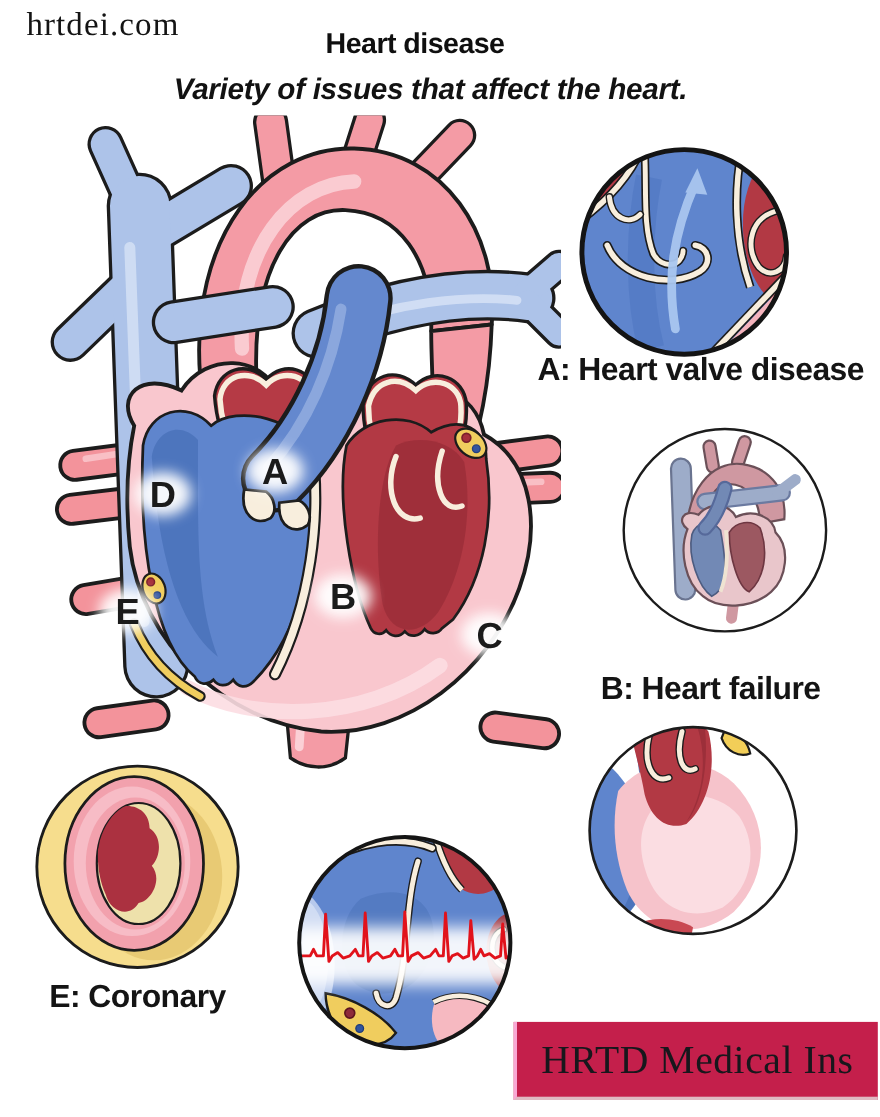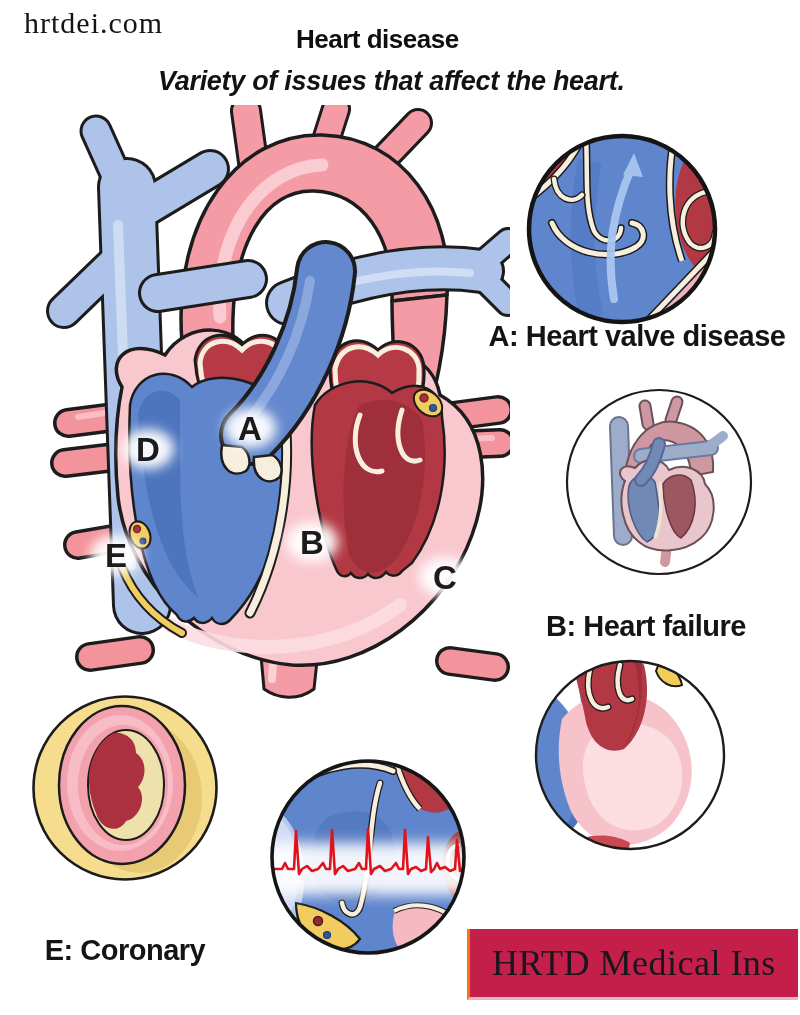--- a/index.html
+++ b/index.html
@@ -7,23 +7,23 @@
           font-family:"Liberation Sans",sans-serif;}
   .abs{position:absolute;}
   .watermark{font-family:"Liberation Serif",serif;font-size:30px;color:#141414;letter-spacing:1px;}
   .title-row{display:flex;align-items:baseline;white-space:nowrap;}
   .title-main{font-weight:bold;font-size:26px;color:#0f0f0f;letter-spacing:-0.5px;
               font-family:"Liberation Sans",sans-serif;}
   .title-suffix{font-family:"Liberation Serif",serif;font-size:35px;color:#141414;}
   .subtitle{font-style:italic;font-weight:600;font-size:27px;color:#121212;letter-spacing:-0.3px;white-space:nowrap;}
   .inset-label{font-size:29px;font-weight:600;color:#141414;white-space:nowrap;letter-spacing:-0.5px;
                text-align:center;transform:translateX(-50%);}
-  .inset-label .line{display:block;line-height:31px;margin-top:44px;}
+  .inset-label .line{display:block;line-height:31px;}
   .banner{display:flex;align-items:center;justify-content:center;background:#c41f4b;
-          border-left:3px solid #f97316;border-bottom:3px solid #dfb9c2;box-sizing:border-box;}
+          border-left:3px solid #f9a8d4;border-bottom:3px solid #dfb9c2;box-sizing:border-box;}
   .banner-text{font-family:"Liberation Serif",serif;font-size:36px;color:#17171c;letter-spacing:0.5px;}
   svg{display:block;}
   .marker-letter{font-family:"Liberation Sans",sans-serif;font-weight:700;font-size:33px;fill:#1b1b1b;}
 </style>
 </head>
 <body>
 
 <div id="canvas">
 
   <div class="abs watermark" style="left:24px;top:6px;">hrtdei.com</div>

